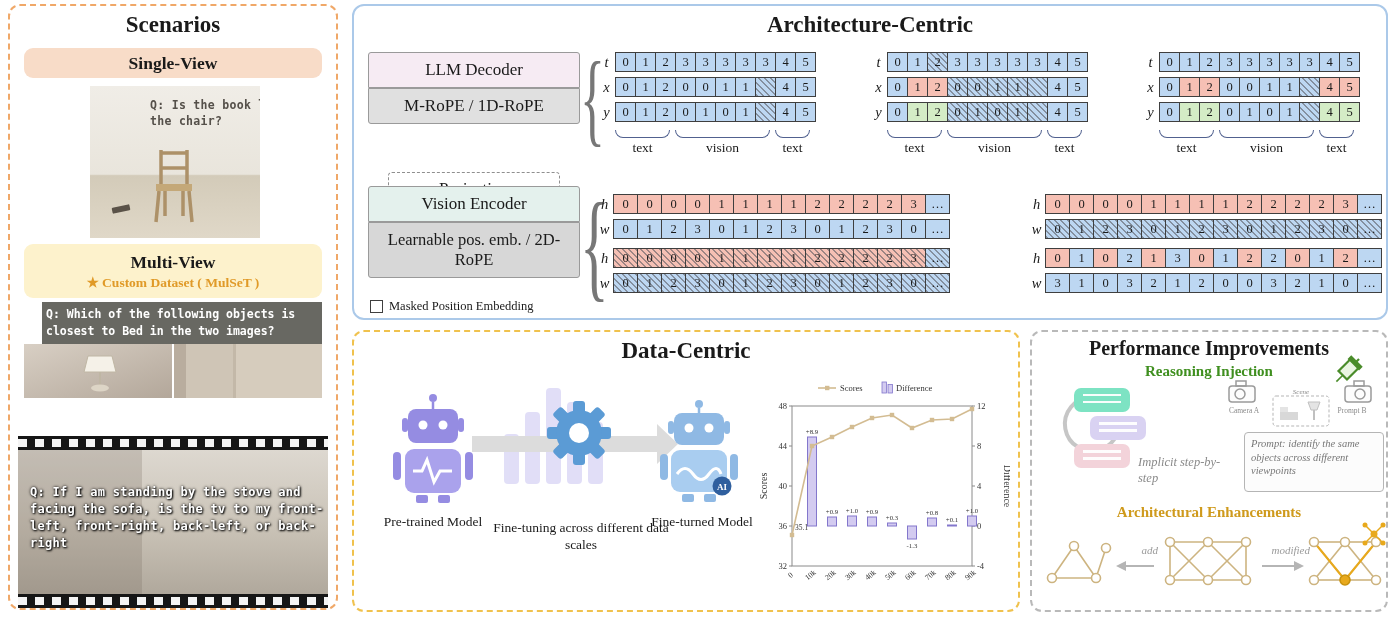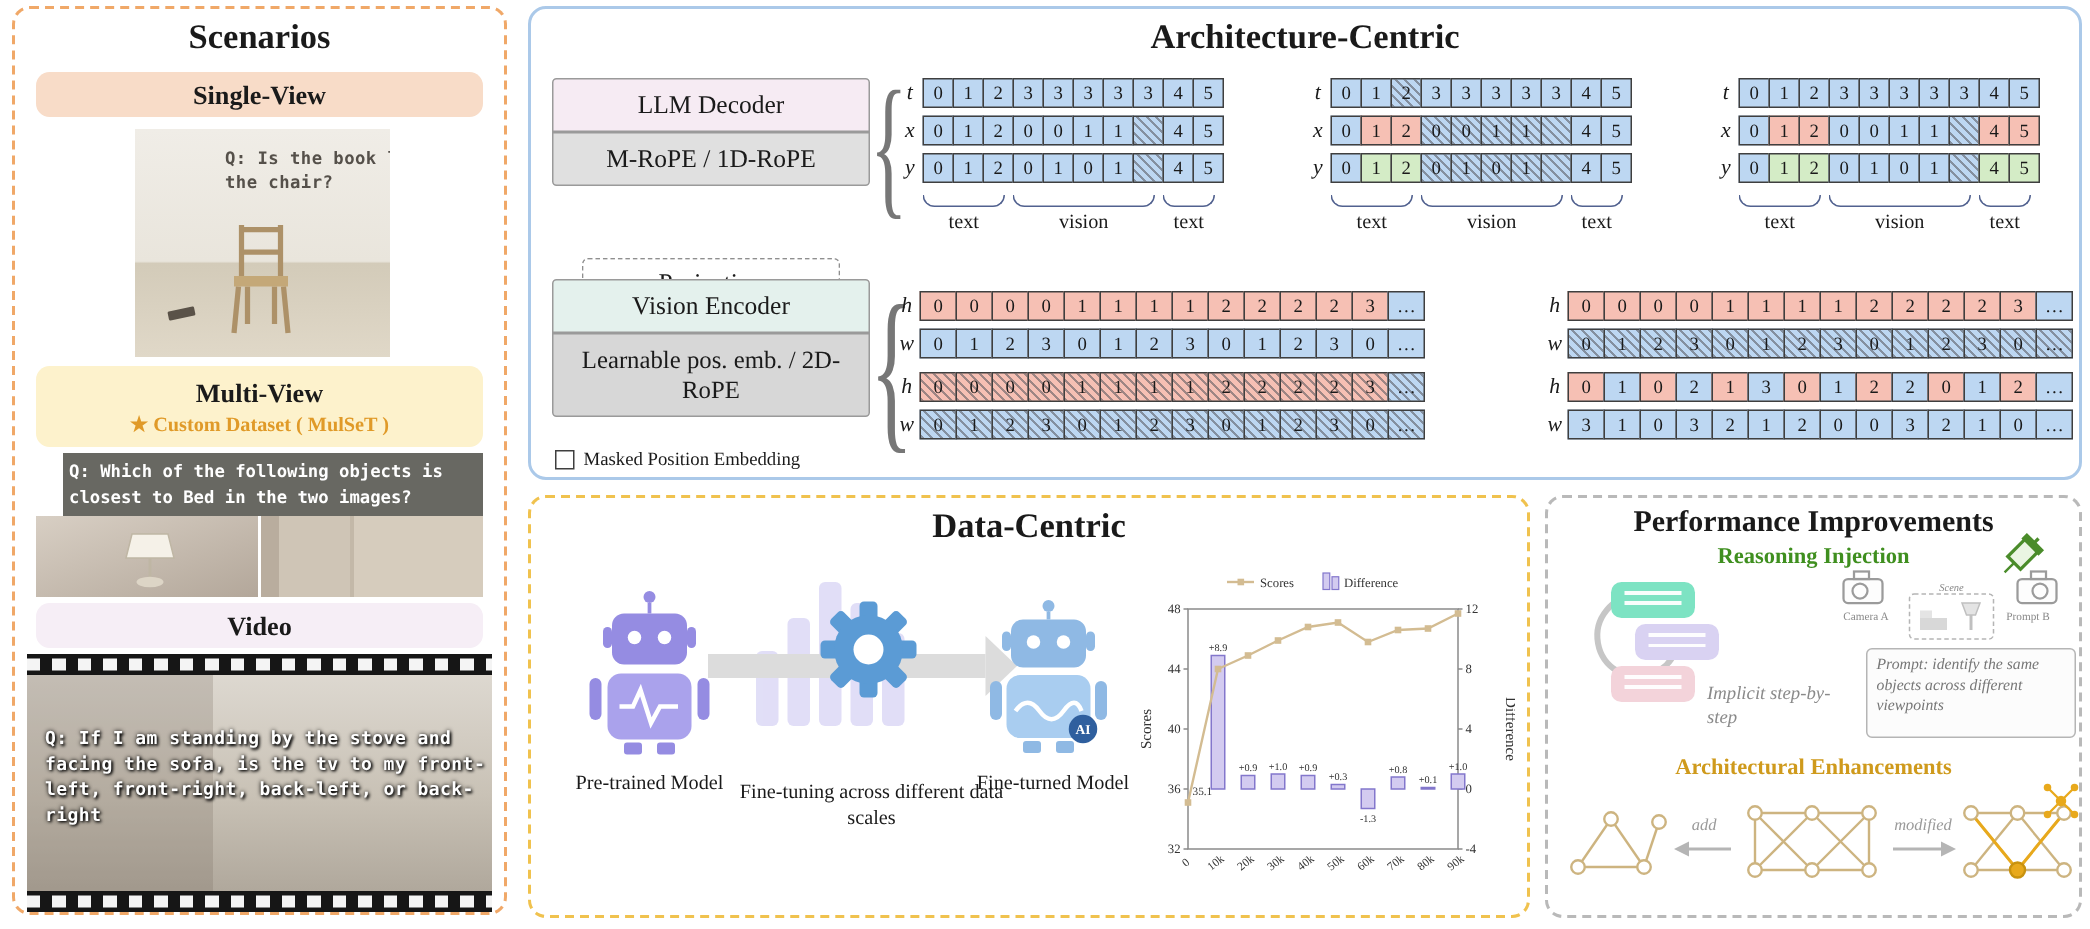--- a/index.html
+++ b/index.html
@@ -78,21 +78,21 @@
   .green-title { position:absolute; left:0; right:0; top:31px; text-align:center; font-weight:bold; font-size:15px; color:#3f8f1f; }
   .gold-title  { position:absolute; left:0; right:0; top:172px; text-align:center; font-weight:bold; font-size:15px; color:#cf9a1c; }
   .bubble { position:absolute; width:56px; height:24px; border-radius:7px; z-index:1; }
   .bubble .bl { position:absolute; left:9px; top:6px; right:9px; bottom:6px; background:repeating-linear-gradient(180deg,rgba(255,255,255,.95) 0 2.5px,transparent 2.5px 7px); }
   .b1 { left:42px; top:56px;  background:#7de3c3; }
   .b2 { left:58px; top:84px;  background:#d9d2f2; }
   .b3 { left:42px; top:112px; background:#f3d3da; }
   .implicit { position:absolute; left:106px; top:122px; width:92px; font-style:italic; color:#8a8a8a; font-size:12.5px; line-height:1.3; }
   .cam-label { position:absolute; font-size:7.5px; color:#8a8a8a; text-align:center; width:40px; }
   .prompt-box { position:absolute; left:212px; top:100px; width:140px; height:60px; border:1px solid #b5b5b5; border-radius:4px; background:#fcfcfc; font-style:italic; color:#777; font-size:10.5px; line-height:1.3; padding:4px 6px; }
-  .flow-label { position:absolute; font-style:italic; color:#9a9a9a; font-size:11px; text-align:center; }
+  .flow-label { position:absolute; font-style:italic; color:#9a9a9a; font-size:11px; text-align:right; }
 </style>
 </head>
 <body>
 
 <div id="root">
 
   <div class="panel" id="scenarios">
     <div class="ptitle">Scenarios</div>
 
     <div class="shead sv">
@@ -125,23 +125,20 @@
       <div class="photo mvA">
         <svg style="position:absolute;left:56px;top:8px" width="40" height="44" viewBox="0 0 40 44">
           <polygon points="8,4 32,4 36,20 4,20" fill="#f5f1e8" stroke="#bfb6a4"></polygon>
           <line x1="20" y1="20" x2="20" y2="33" stroke="#bfb6a4" stroke-width="2"></line>
           <ellipse cx="20" cy="36" rx="9" ry="3.5" fill="#ddd5c6"></ellipse>
         </svg>
       </div>
       <div class="photo mvB"></div>
     </div>
 
-    <div class="shead vid">
-      <span>Video</span>
-    </div>
     <div class="film">
       <div class="perf"></div>
       <div class="film-photo">
         <div style="position:absolute;left:0;top:0;width:40%;height:100%;background:rgba(120,108,94,.25)"></div>
         <div class="q q-light">Q: If I am standing by the stove and facing the sofa, is the tv to my front-left, front-right, back-left, or back-right</div>
       </div>
       <div class="perf"></div>
     </div>
   </div>
 

